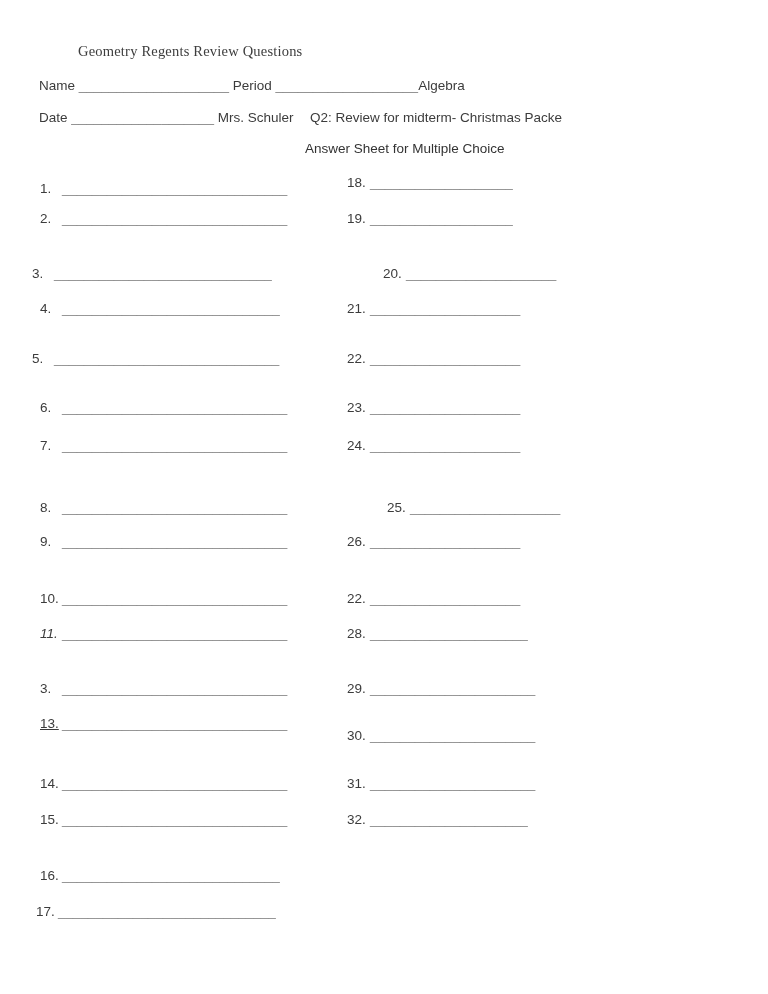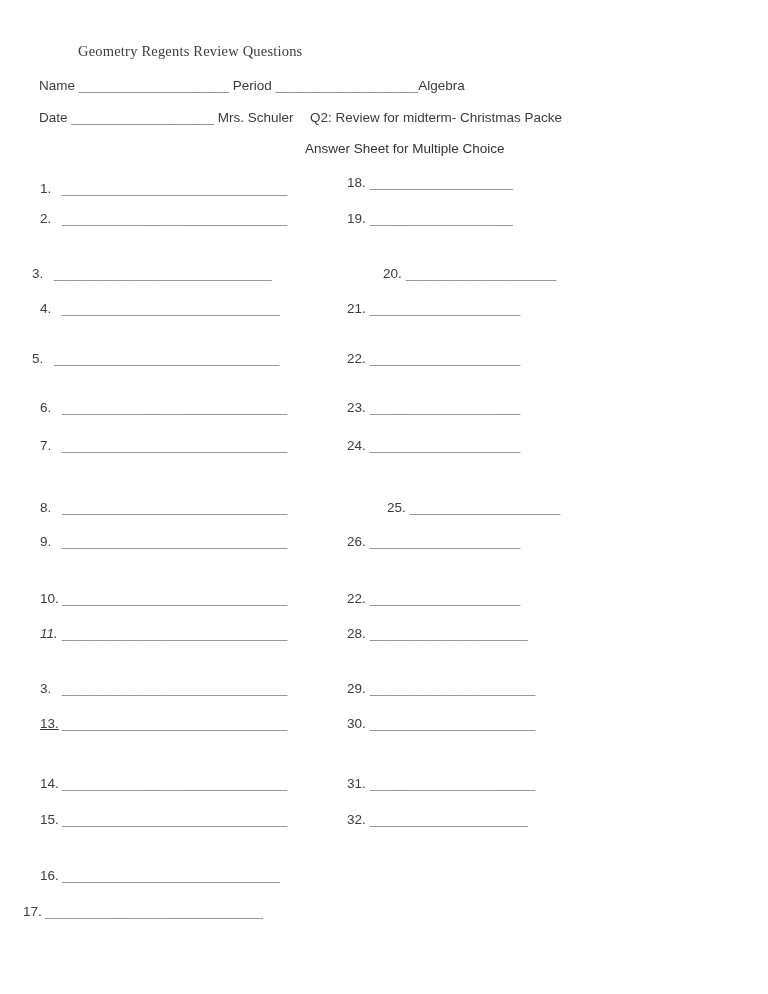--- a/index.html
+++ b/index.html
@@ -51,31 +51,31 @@
       <div class="row" style="left: 40px; top: 438px;"><span class="num" style="width: 22px;">7.</span><span class="blank">______________________________</span></div>
       <div class="row" style="left: 40px; top: 500px;"><span class="num" style="width: 22px;">8.</span><span class="blank">______________________________</span></div>
       <div class="row" style="left: 40px; top: 534px;"><span class="num" style="width: 22px;">9.</span><span class="blank">______________________________</span></div>
       <div class="row" style="left: 40px; top: 591px;"><span class="num" style="width: 22px;">10.</span><span class="blank">______________________________</span></div>
       <div class="row" style="left: 40px; top: 626px;"><span class="num" style="width: 22px; font-style: italic;">11.</span><span class="blank">______________________________</span></div>
       <div class="row" style="left: 40px; top: 681px;"><span class="num" style="width: 22px;">3.</span><span class="blank">______________________________</span></div>
       <div class="row" style="left: 40px; top: 716px;"><span class="num" style="width: 22px; text-decoration: underline;">13.</span><span class="blank">______________________________</span></div>
       <div class="row" style="left: 40px; top: 776px;"><span class="num" style="width: 22px;">14.</span><span class="blank">______________________________</span></div>
       <div class="row" style="left: 40px; top: 812px;"><span class="num" style="width: 22px;">15.</span><span class="blank">______________________________</span></div>
       <div class="row" style="left: 40px; top: 868px;"><span class="num" style="width: 22px;">16.</span><span class="blank">_____________________________</span></div>
-      <div class="row" style="left: 23px; top: 904px;"><span class="num" style="width: 22px;">17.</span><span class="blank">_____________________________</span></div>
+      <div class="row" style="left: 36px; top: 904px;"><span class="num" style="width: 22px;">17.</span><span class="blank">_____________________________</span></div>
       <div class="row" style="left: 347px; top: 175px;"><span class="num" style="width: 23px;">18.</span><span class="blank">___________________</span></div>
       <div class="row" style="left: 347px; top: 211px;"><span class="num" style="width: 23px;">19.</span><span class="blank">___________________</span></div>
       <div class="row" style="left: 347px; top: 266px;"><span class="num" style="width: 23px; margin-left: 36px;">20.</span><span class="blank">____________________</span></div>
       <div class="row" style="left: 347px; top: 301px;"><span class="num" style="width: 23px;">21.</span><span class="blank">____________________</span></div>
       <div class="row" style="left: 347px; top: 351px;"><span class="num" style="width: 23px;">22.</span><span class="blank">____________________</span></div>
       <div class="row" style="left: 347px; top: 400px;"><span class="num" style="width: 23px;">23.</span><span class="blank">____________________</span></div>
       <div class="row" style="left: 347px; top: 438px;"><span class="num" style="width: 23px;">24.</span><span class="blank">____________________</span></div>
       <div class="row" style="left: 347px; top: 500px; margin-left: 40px;"><span class="num" style="width: 23px;">25.</span><span class="blank">____________________</span></div>
       <div class="row" style="left: 347px; top: 534px;"><span class="num" style="width: 23px;">26.</span><span class="blank">____________________</span></div>
       <div class="row" style="left: 347px; top: 591px;"><span class="num" style="width: 23px;">22.</span><span class="blank">____________________</span></div>
       <div class="row" style="left: 347px; top: 626px;"><span class="num" style="width: 23px;">28.</span><span class="blank">_____________________</span></div>
       <div class="row" style="left: 347px; top: 681px;"><span class="num" style="width: 23px;">29.</span><span class="blank">______________________</span></div>
-      <div class="row" style="left: 347px; top: 716px;"><span class="num" style="width: 23px;">30.</span><span class="blank">______________________</span></div>
+      <div class="row" style="left: 347px; top: 716px;"><span class="num" style="width: 23px; margin-top: 12px;">30.</span><span class="blank">______________________</span></div>
       <div class="row" style="left: 347px; top: 776px;"><span class="num" style="width: 23px;">31.</span><span class="blank">______________________</span></div>
       <div class="row" style="left: 347px; top: 812px;"><span class="num" style="width: 23px;">32.</span><span class="blank">_____________________</span></div>
     </div>
 
 </div>
 
 </body></html>

